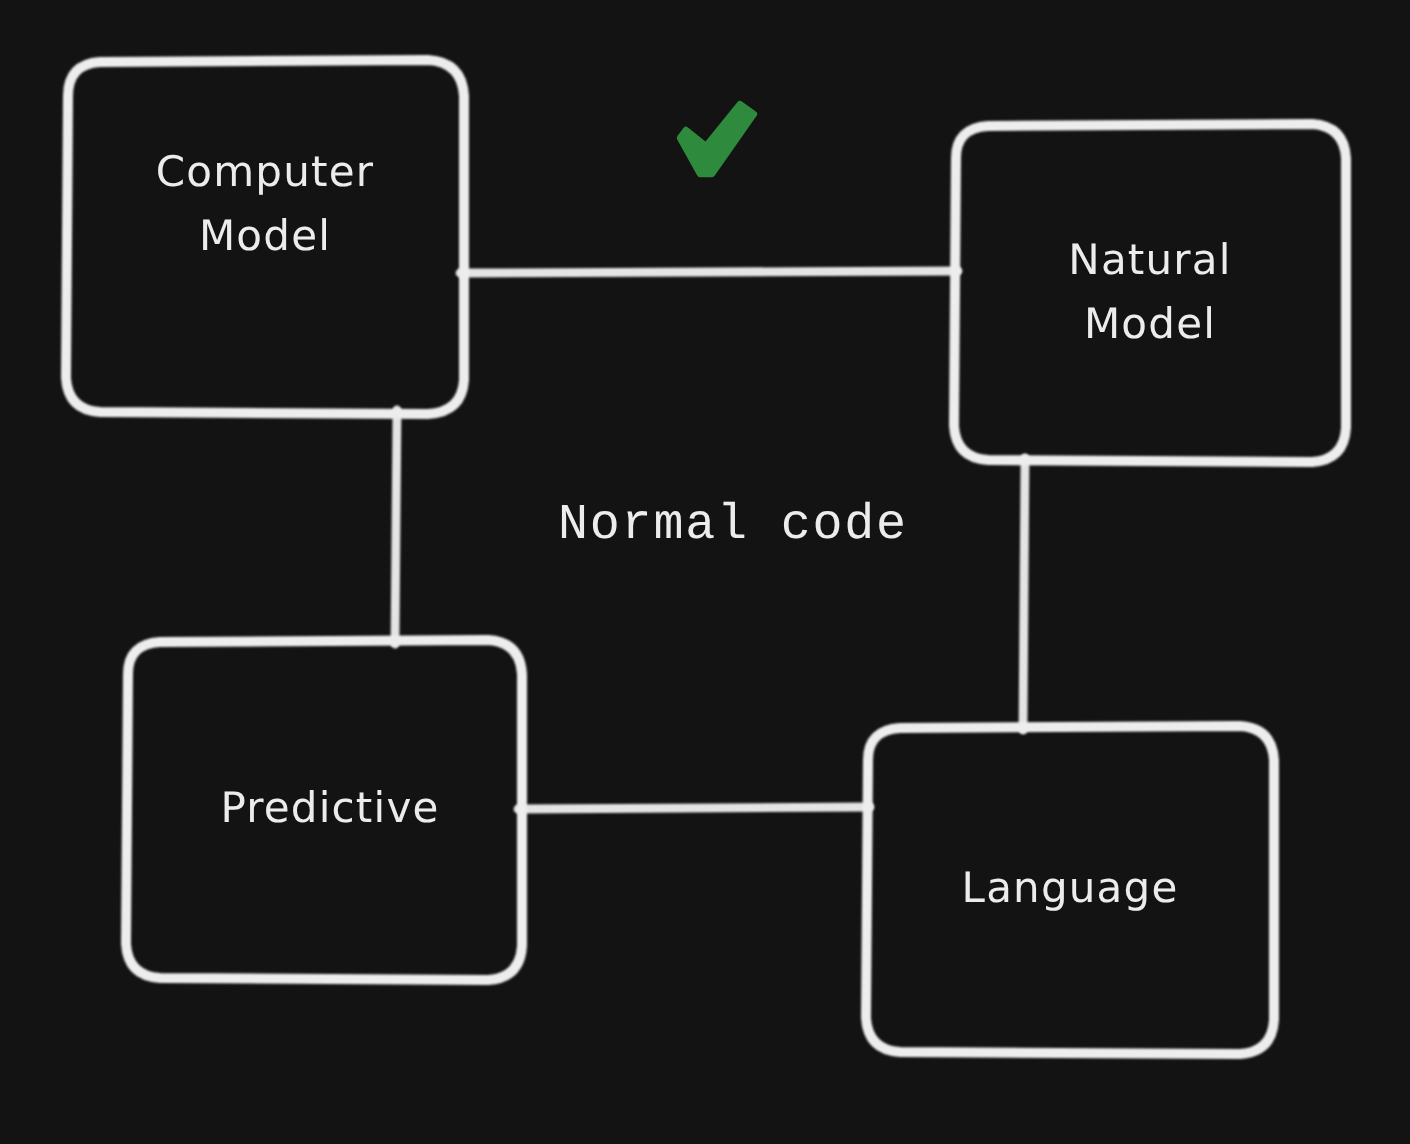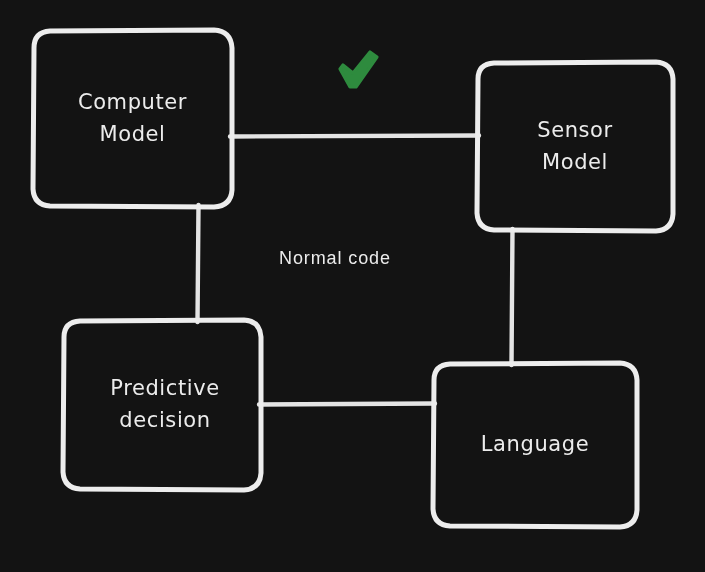--- a/index.html
+++ b/index.html
@@ -41,22 +41,22 @@
     line-height: 1.52;
     letter-spacing: 0.6px;
     font-weight: 400;
     pointer-events: none;
     -webkit-font-smoothing: antialiased;
   }
   .node-label span { display: block; white-space: nowrap; }
   .free-label {
     position: absolute;
     color: #ECECEC;
-    font-family: Liberation Sans, sans-serif;
-    font-size: 18px;
+    font-family: Liberation Mono, monospace;
+    font-size: 25px;
     letter-spacing: 0.9px;
     white-space: nowrap;
   }
 </style>
 </head>
 <body>
 
 <div id="diagram-root">
 
   <svg id="diagram-svg" viewBox="0 0 705 572">
@@ -78,33 +78,32 @@
       <path d="M 494 63 L 656 62 Q 672 63 673 79 L 673 214 Q 672 230 656 231 L 494 230 Q 478 229 477 213 L 478 79 Q 478 64 494 63 Z"></path>
       <path d="M 80 321 L 244 320 Q 260 321 261 337 L 261 473 Q 260 489 244 490 L 80 489 Q 64 488 63 472 L 64 337 Q 64 322 80 321 Z"></path>
       <path d="M 450 364 L 620 363 Q 636 364 637 380 L 637 510 Q 636 526 620 527 L 450 526 Q 434 525 433 509 L 434 380 Q 434 365 450 364 Z"></path>
     </g>
 
     <g>
       <path d="M 340 69 L 343 65 L 353 73 L 370 52 L 377 57 L 356 87 L 350 87 Z" fill="#2E8B3E" stroke="#2E8B3E" stroke-width="3.2" stroke-linejoin="round"></path>
     </g>
   </svg>
 
-  <div class="node-label" style="left:33px; top:30px; width:199px; height:177px;">
+  <div class="node-label" style="left:33px; top:14px; width:199px; height:177px;">
     <span>Computer</span>
     <span>Model</span>
   </div>
 
   <div class="node-label" style="left:477px; top:62px; width:196px; height:169px;">
-    <span>Sensor</span>
+    <span>Natural</span>
     <span>Model</span>
   </div>
 
   <div class="node-label" style="left:66px; top:320px; width:198px; height:170px;align-items:center;">
     <span>Predictive</span>
-    <span>decision</span>
   </div>
 
   <div class="node-label" style="left:433px; top:363px; width:204px; height:164px;">
     <span>Language</span>
   </div>
 
   <div class="free-label" style="left:279px; top:248px;">Normal code</div>
 
 </div>
 

